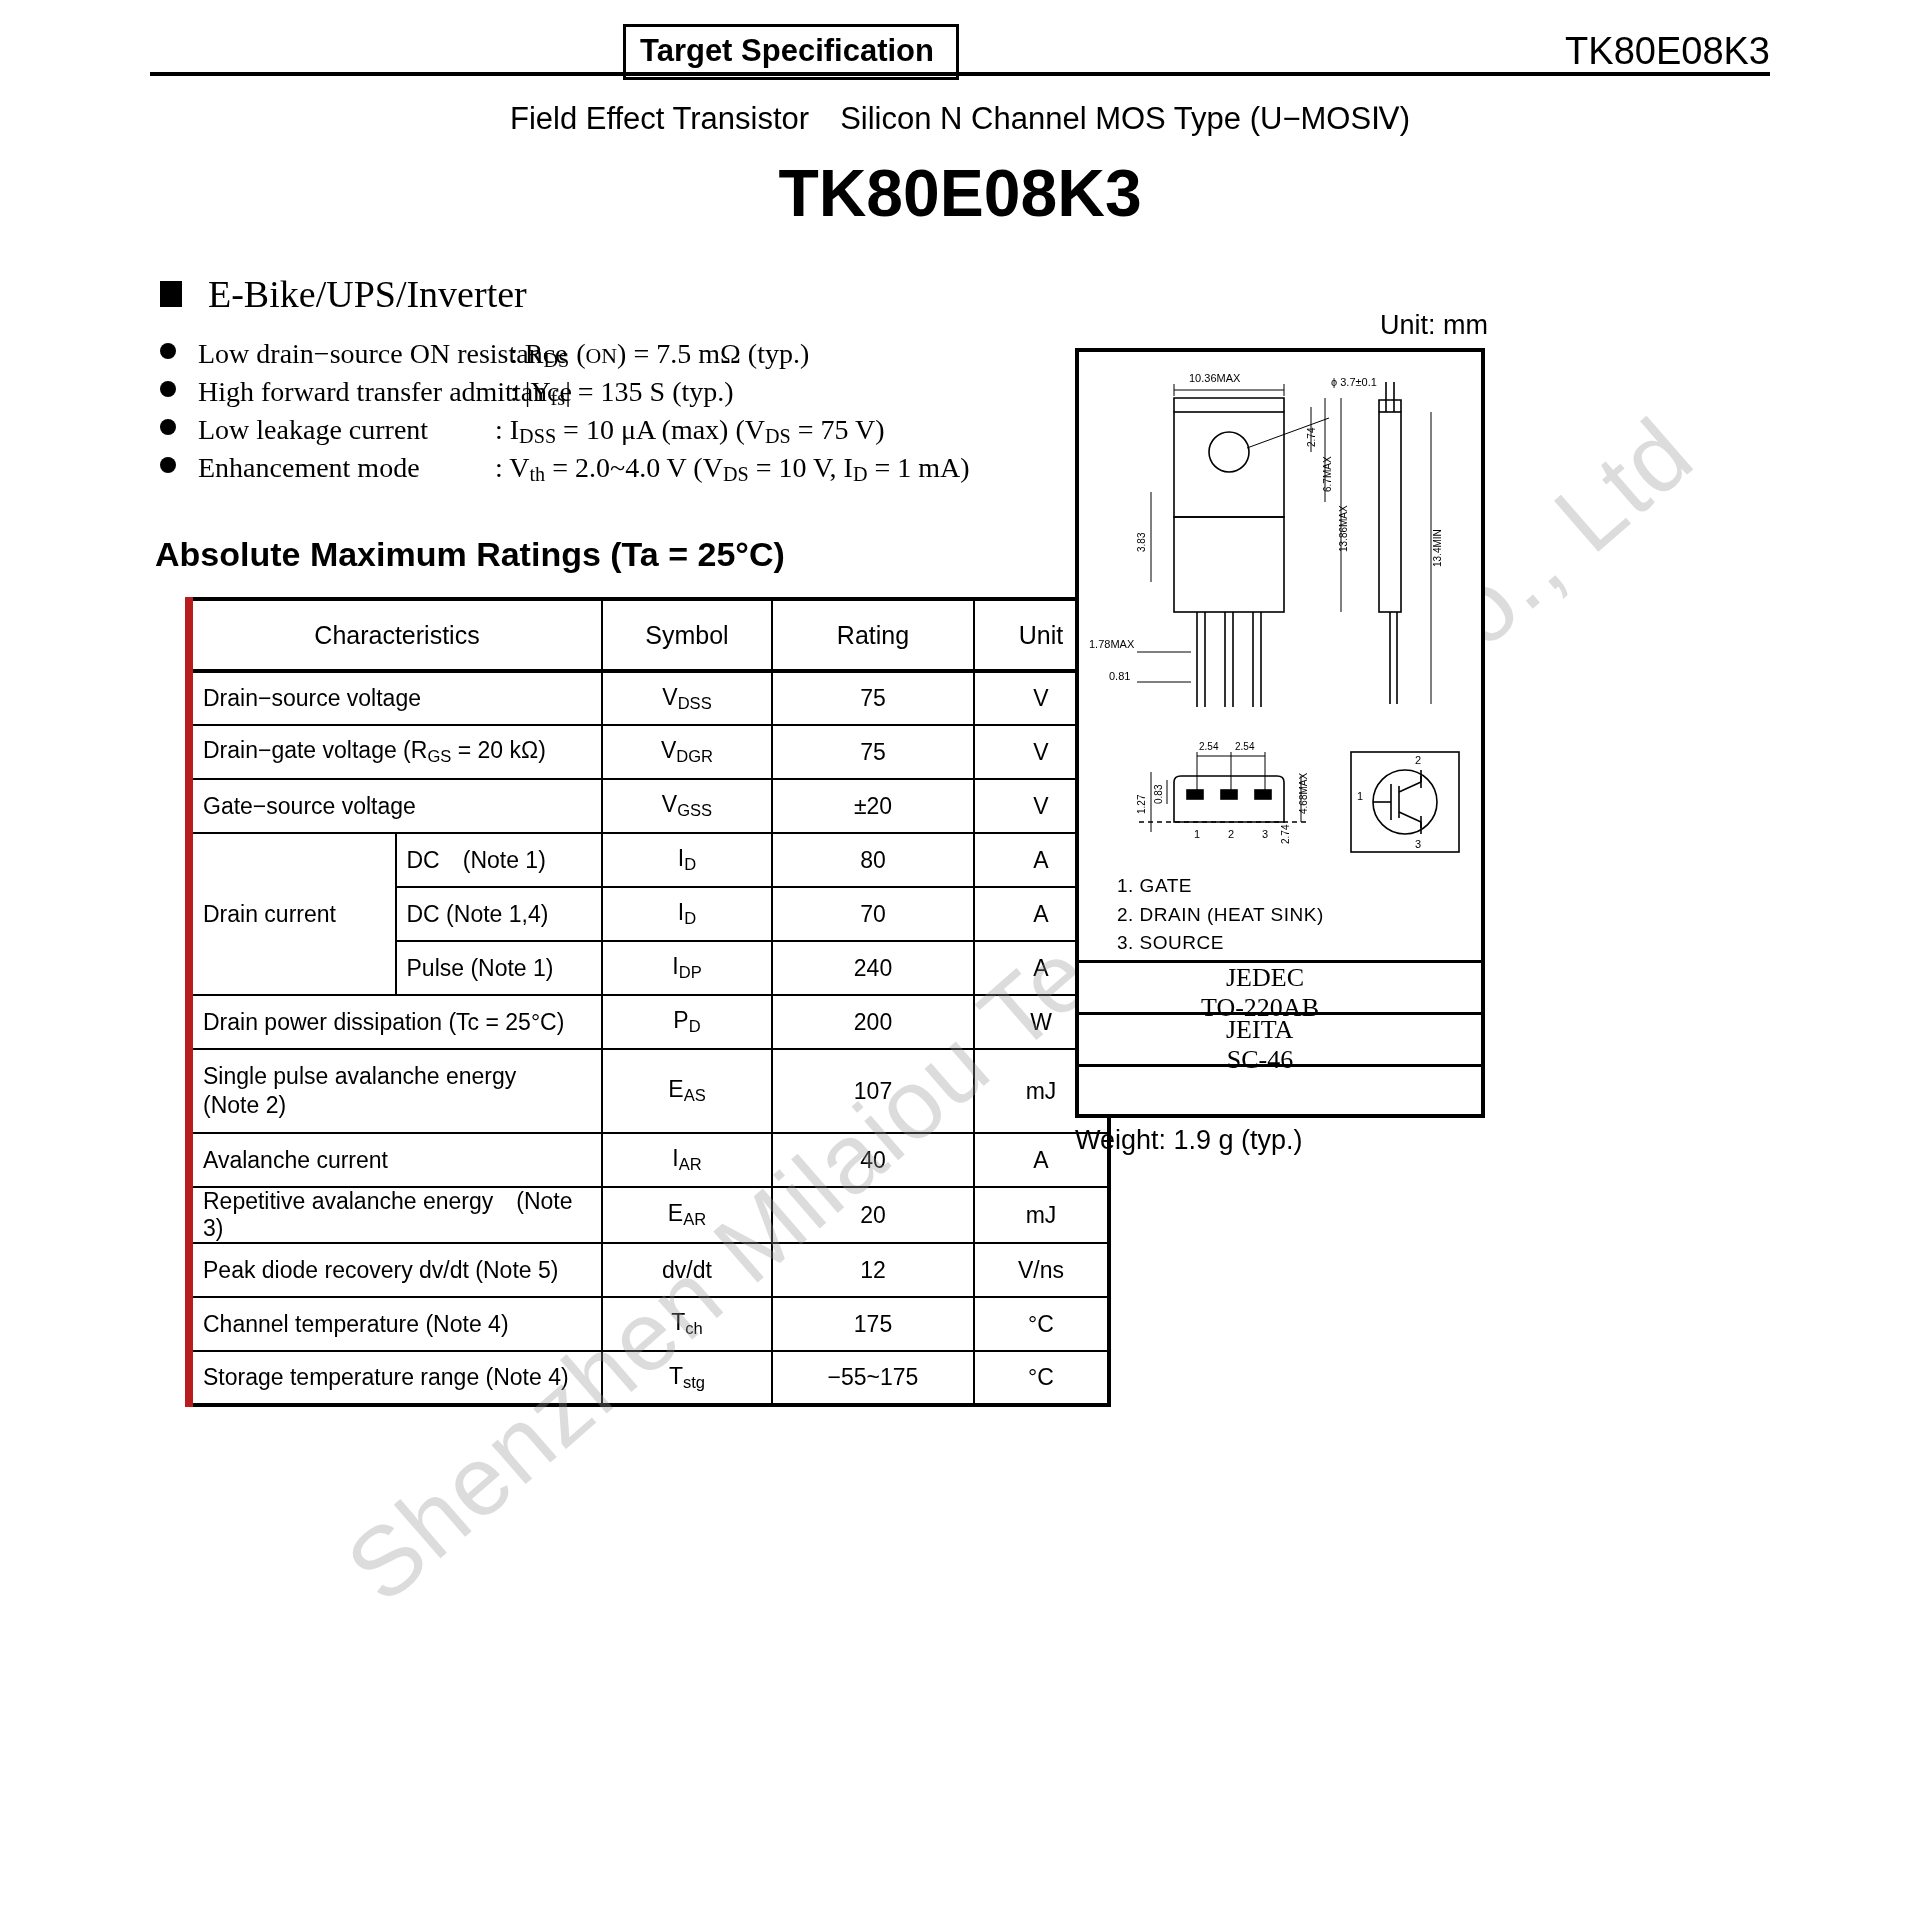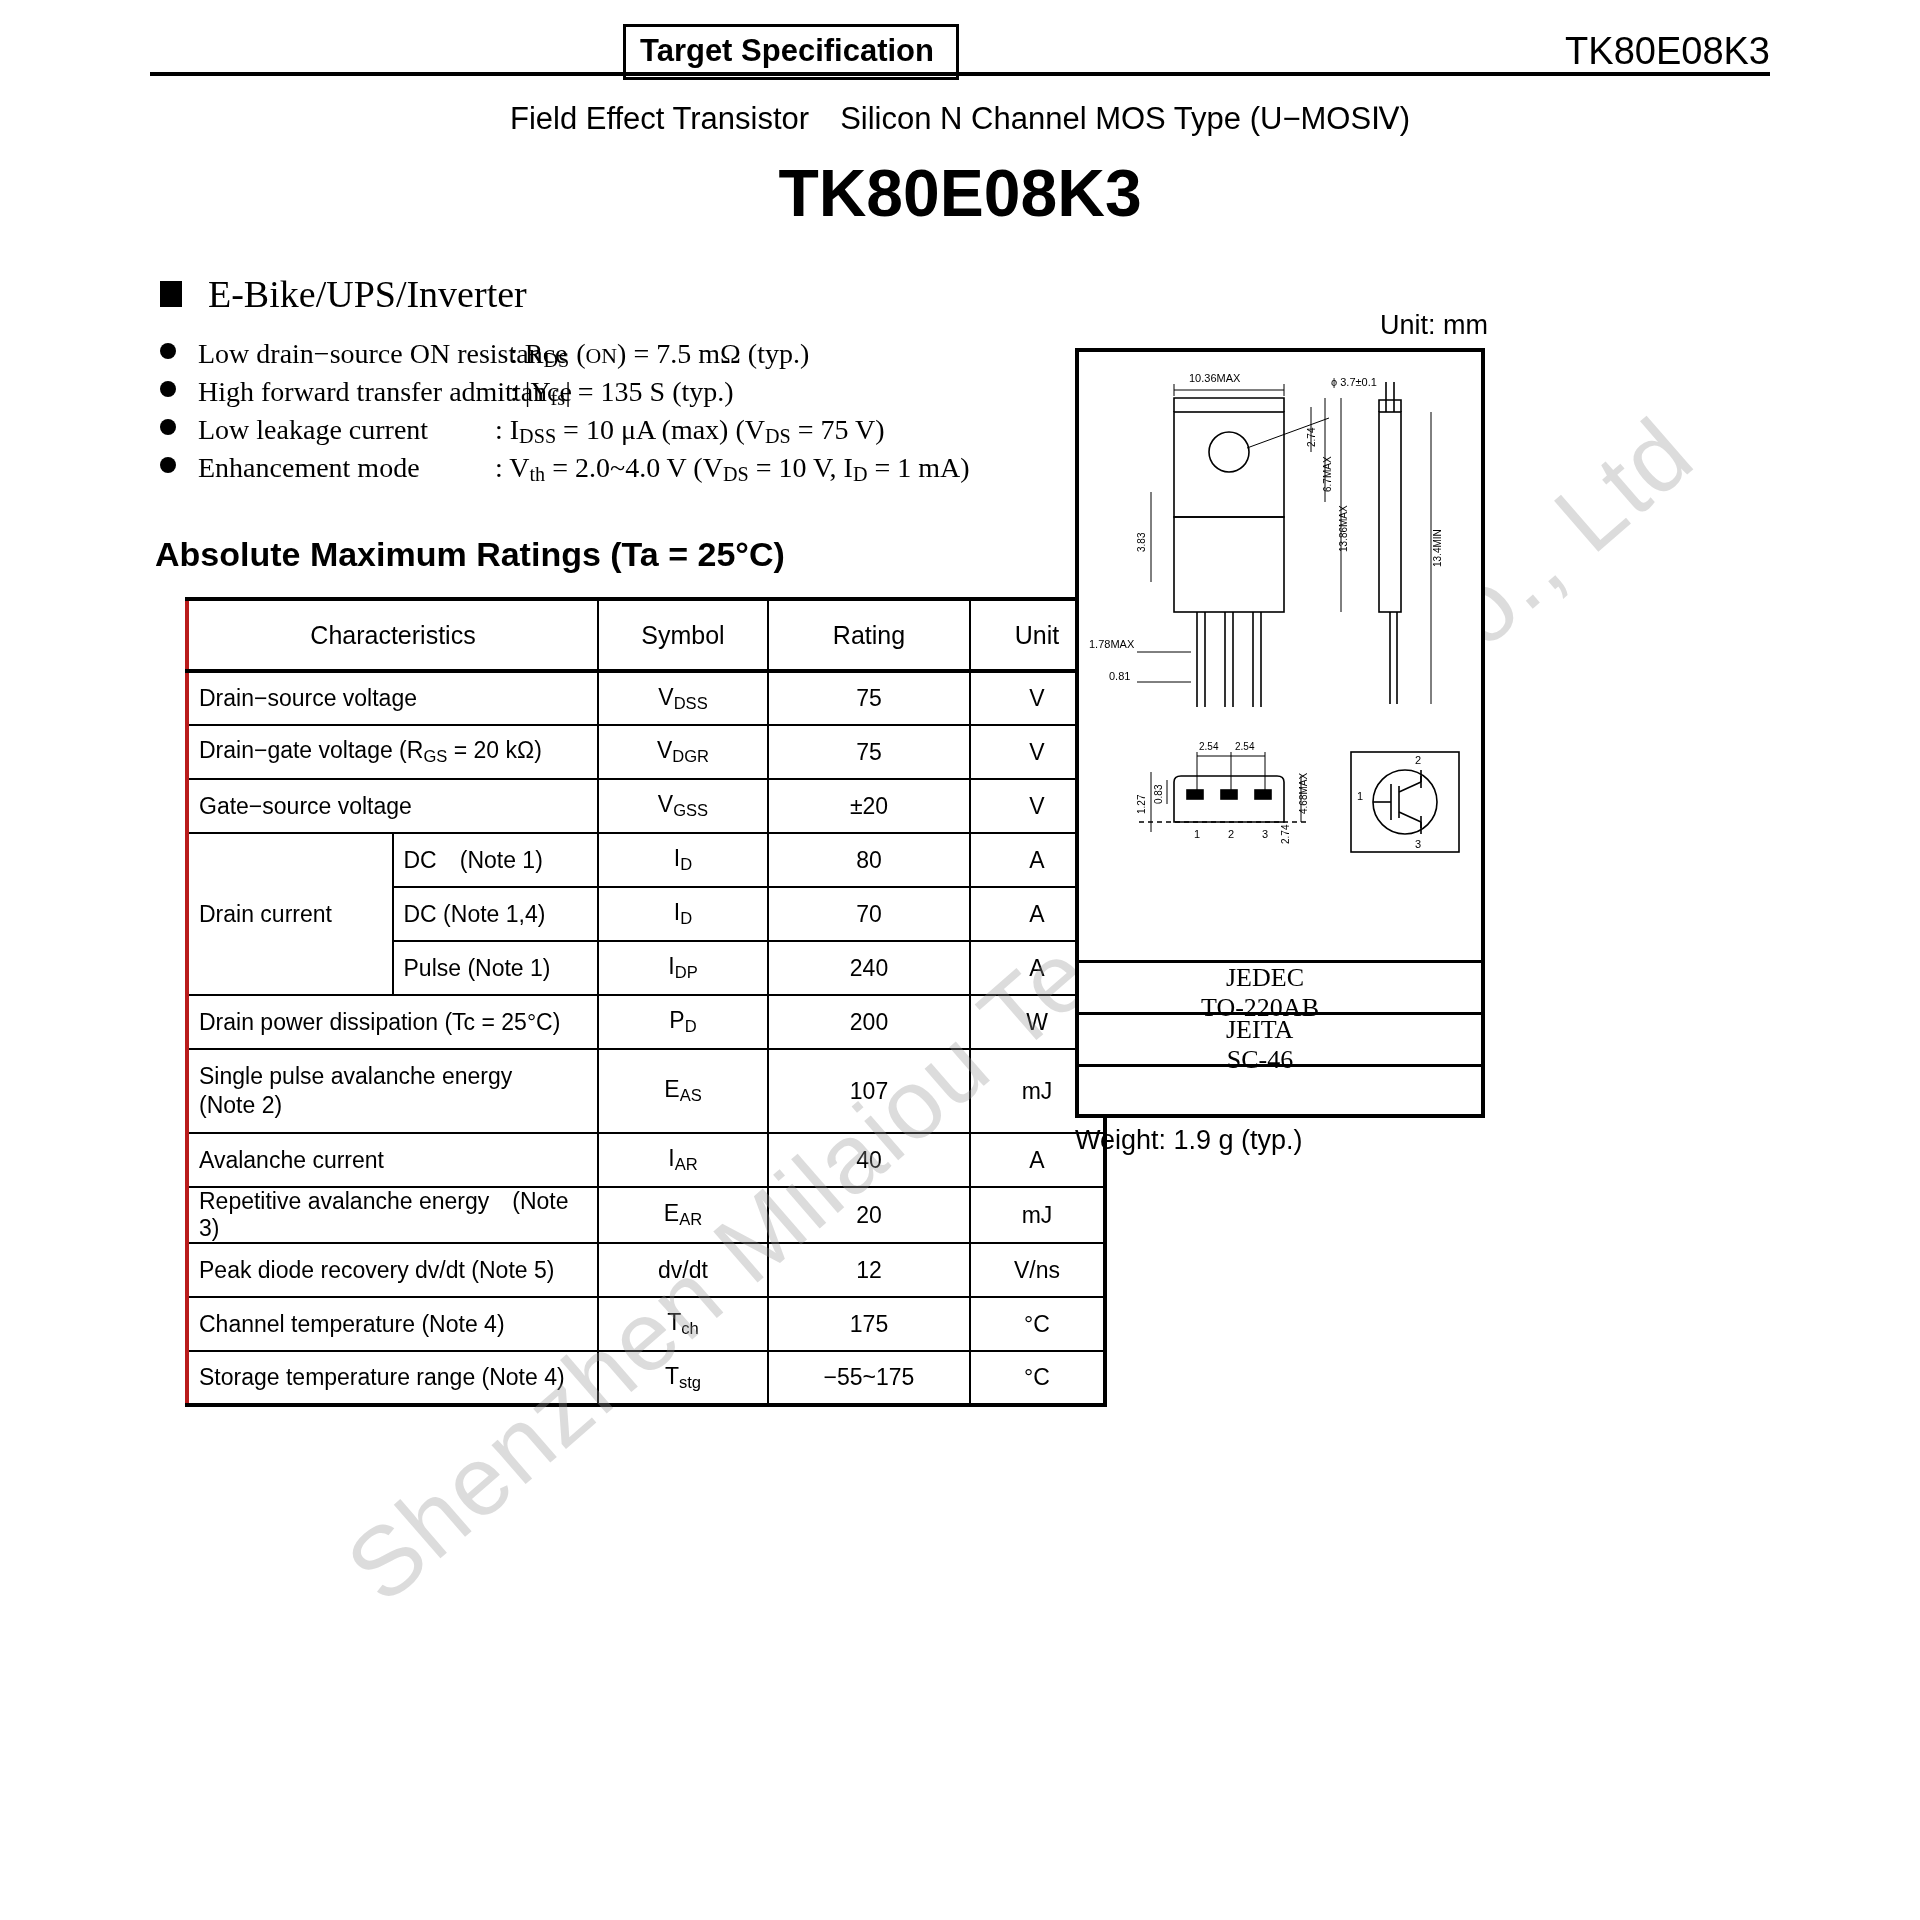--- a/index.html
+++ b/index.html
@@ -182,21 +182,21 @@
     font-size: 23px;
     background: transparent;
     table-layout: fixed;
   }
   .ratings td, .ratings th {
     border: 2px solid #000;
     padding: 0 10px;
     font-weight: normal;
     background: transparent;
   }
-  .ratings .outer-l { border-left: 4px solid #b91c1c; }
+  .ratings .outer-l { border-left: 8px solid #b91c1c; }
   .ratings .outer-r { border-right: 4px solid #000; }
   .ratings tr.hdr td { border-top: 4px solid #000; border-bottom: 4px solid #000; height: 68px; text-align: center; font-size: 25px; }
   .ratings tr:last-child td { border-bottom: 4px solid #000; }
   .c-char { width: 388px; text-align: left; }
   .c-sym  { width: 148px; text-align: center; }
   .c-rat  { width: 180px; text-align: center; margin-left: 32px; }
   .c-unit { width: 112px; text-align: center; }
   .rowh { height: 54px; }
   .sub-label { width: 188px; text-align: left; padding-left: 14px; }
   .two-line-cell { line-height: 1.25; padding: 6px 10px; }
@@ -503,20 +503,25 @@
       <line x1="342" y1="464" x2="342" y2="476"></line>
       <line x1="294" y1="450" x2="312" y2="450"></line>
       <line x1="342" y1="430" x2="342" y2="418"></line>
       <line x1="342" y1="470" x2="342" y2="482"></line>
     </g>
     <text class="dimtext" x="336" y="412">2</text>
     <text class="dimtext" x="278" y="448">1</text>
     <text class="dimtext" x="336" y="496">3</text>
   </svg>
 
+  <div class="pin-legend">
+    <div>1.  GATE</div>
+    <div>2.  DRAIN (HEAT SINK)</div>
+    <div>3.  SOURCE</div>
+  </div>
 
   <div class="jedec-row">
     <span class="jlabel">JEDEC</span>
     <span class="jvalue">TO-220AB</span>
   </div>
   <div class="jeita-row">
     <span class="jlabel">JEITA</span>
     <span class="jvalue">SC-46</span>
   </div>
   <div class="blank-row"></div>

